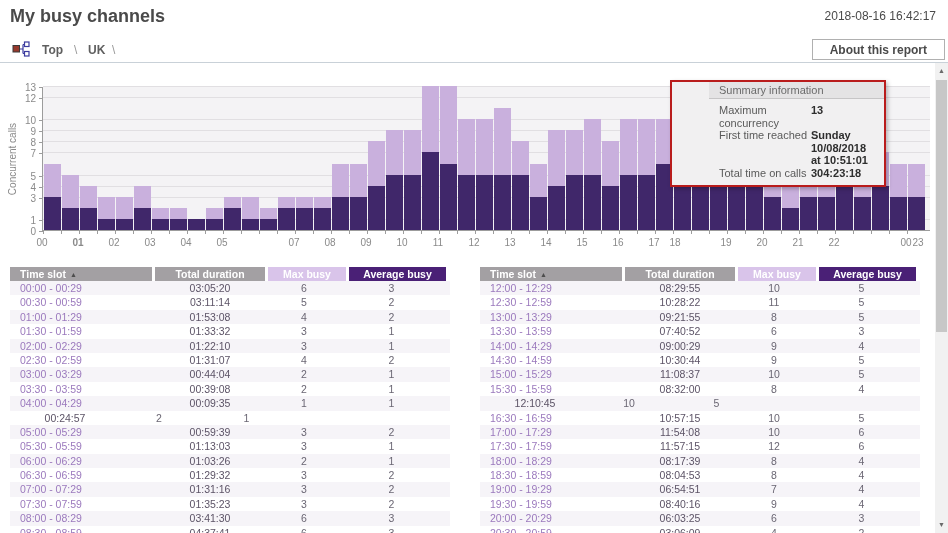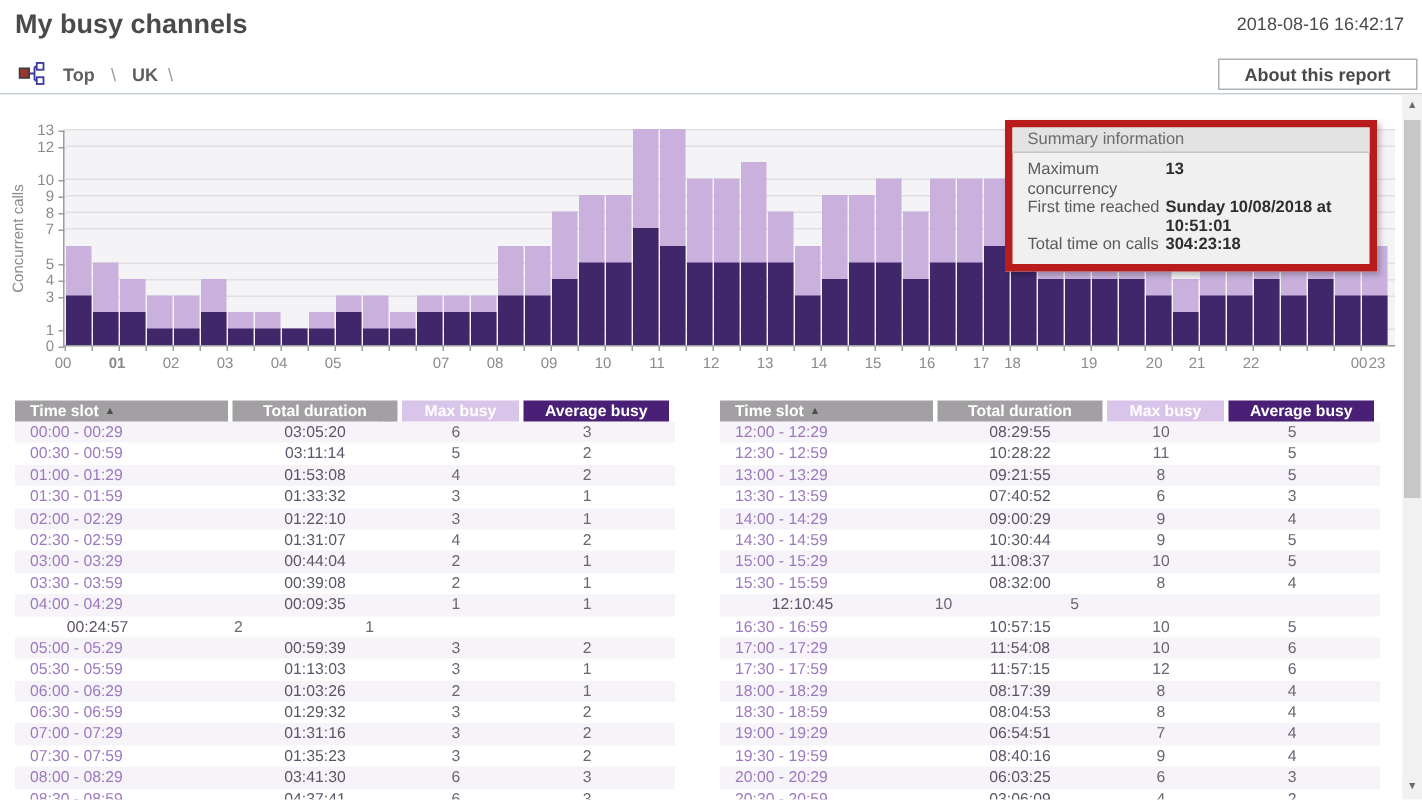--- a/index.html
+++ b/index.html
@@ -29,22 +29,22 @@
   .plot { position:absolute; left:42px; top:24px; width:888px; height:144px;
           background:#f4f3f5; border-left:1px solid #9c9c9c; border-bottom:1px solid #9c9c9c; overflow:visible; }
   .gridline { position:absolute; left:0; width:100%; height:1px; background:#e1dfe2; }
   .bar { position:absolute; bottom:0; }
   .ytick-label { position:absolute; width:36px; text-align:right; font-size:10px; color:#8a8a8a; }
   .ytick-mark { position:absolute; left:-4px; width:4px; height:1px; background:#9c9c9c; }
   .xtick-mark { position:absolute; top:144px; width:1px; height:3px; background:#9c9c9c; }
   .xtick-label { position:absolute; top:174px; width:26px; text-align:center; font-size:10px; color:#8a8a8a; }
 
   
-  .summary { position:absolute; left:670px; top:80px; width:248px; background:#f1f0f1;
-             border:5px solid #b91c1c; box-shadow:2px 2px 4px rgba(0,0,0,0.25); z-index:5; }
+  .summary { position:absolute; left:670px; top:80px; width:216px; background:#f1f0f1;
+             border:2px solid #b91c1c; box-shadow:2px 2px 4px rgba(0,0,0,0.25); z-index:5;padding-left:37px; }
   .summary-head { height:17px; background:#e4e3e4; border-bottom:1px solid #c6c5c6;
                   font-size:11px; color:#6b6b6b; padding:2px 0 0 10px; }
   .summary-body { padding:5px 8px 6px 10px; }
   .summary-row { display:flex; font-size:11px; line-height:12.5px; }
   .summary-label { width:92px; color:#5a5a5a; }
   .summary-value { flex:1; font-weight:bold; color:#2e2e2e; }
 
   
   .tbl { position:absolute; top:267px; width:440px; font-size:10.5px; }
   #table-left { left:10px; } #table-right { left:480px; }
@@ -288,21 +288,21 @@
       <div class="xtick-label" style="left: 389px;">10</div>
       <div class="xtick-label" style="left: 425px;">11</div>
       <div class="xtick-label" style="left: 461px;">12</div>
       <div class="xtick-label" style="left: 497px;">13</div>
       <div class="xtick-label" style="left: 533px;">14</div>
       <div class="xtick-label" style="left: 569px;">15</div>
       <div class="xtick-label" style="left: 605px;">16</div>
       <div class="xtick-label" style="left: 641px;">17</div>
       <div class="xtick-label" style="left: 662px;">18</div>
       <div class="xtick-label" style="left: 713px;">19</div>
-      <div class="xtick-label" style="left: 749px; text-align: right;">20</div>
+      <div class="xtick-label" style="left: 749px;">20</div>
       <div class="xtick-label" style="left: 785px;">21</div>
       <div class="xtick-label" style="left: 821px;">22</div>
       <div class="xtick-label" style="left: 857px; margin-left: 48px;">23</div>
       <div class="xtick-label" style="left: 893px;">00</div>
     </div>
 </div>
 
 <div class="summary">
   <div class="summary-head">Summary information</div>
   <div class="summary-body">

